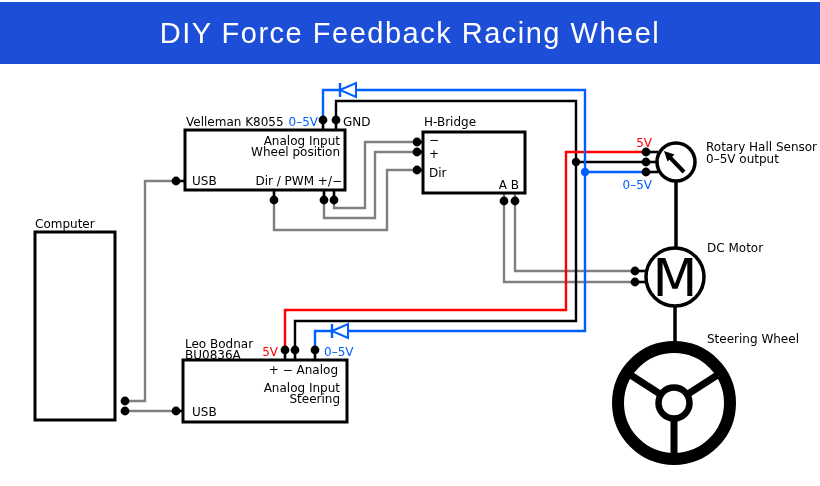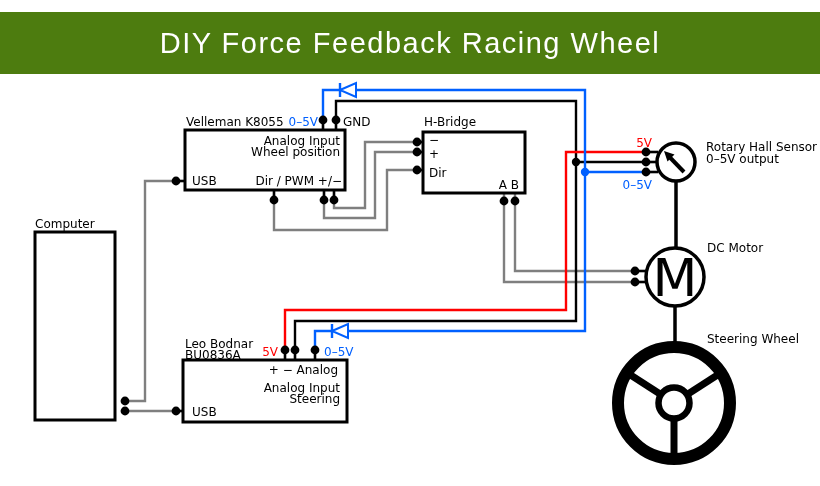--- a/index.html
+++ b/index.html
@@ -1,18 +1,18 @@
 <!DOCTYPE html>
 <html><head>
 <meta charset="utf-8">
 <style>
   html,body{margin:0;padding:0;background:#fff;}
   #stage{position:relative;width:820px;height:486px;background:#ffffff;overflow:hidden;
          font-family:"DejaVu Sans",sans-serif;}
-  #hdr{position:absolute;left:0;top:12px;width:820px;height:62px;background:#4d7c0f;
+  #hdr{position:absolute;left:0;top:2px;width:820px;height:62px;background:#1d4ed8;
        display:flex;align-items:center;justify-content:center;text-align:center;}
   #hdr .t{color:#ffffff;font-family:"Liberation Sans",sans-serif;font-weight:300;
           font-size:29px;letter-spacing:1.5px;}
   svg{position:absolute;left:0;top:0;}
   .box{fill:#ffffff;stroke:#000;stroke-width:3;}
   .circ{fill:#ffffff;stroke:#000;stroke-width:3.5;}
   .wire{fill:none;stroke-width:2.4;}
   .wk{stroke:#000;}
   .wr{stroke:#ff0000;}
   .wb{stroke:#0060ff;}

